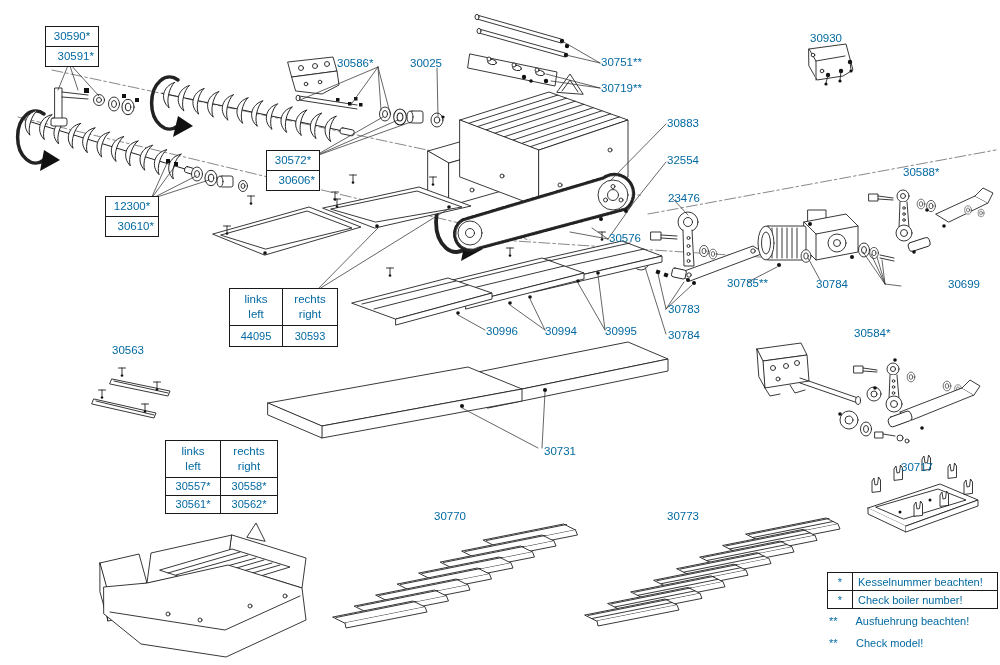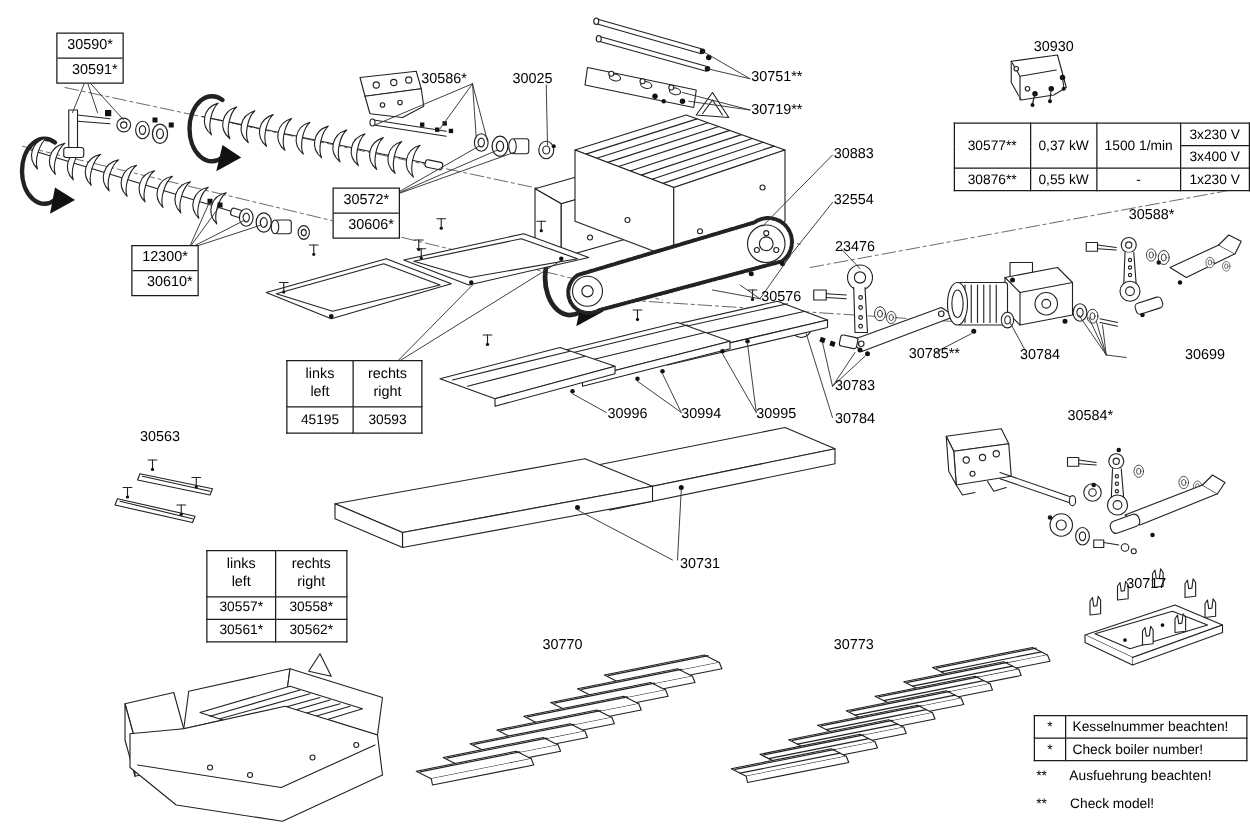--- a/index.html
+++ b/index.html
@@ -1,17 +1,17 @@
 <!DOCTYPE html>
 <html><head>
 <meta charset="utf-8">
 <style>
   html,body{margin:0;padding:0;background:#fff;}
   #canvas{position:relative;width:1000px;height:665px;background:#fff;overflow:hidden;
-          font-family:"Liberation Sans","DejaVu Sans",sans-serif;color:#000000;}
+          font-family:"Liberation Sans","DejaVu Sans",sans-serif;color:#0369a1;}
   #art{position:absolute;left:0;top:0;}
   .lbl{position:absolute;font-size:11.5px;line-height:1;white-space:nowrap;z-index:2;}
   .lblbox{position:absolute;border:1.2px solid #1a1a1a;background:#fff;z-index:2;}
   .lblbox .cell{display:block;padding:3px 4px 4px;font-size:11.5px;text-align:center;border-bottom:1.2px solid #1a1a1a;}
   .lblbox .cell:last-child{border-bottom:0;text-align:right;}
   table.diagram-table{position:absolute;border-collapse:collapse;background:#fff;z-index:2;}
   .diagram-table td{border:1.2px solid #1a1a1a;font-size:11px;padding:0 5px;text-align:center;height:17px;}
   .diagram-table td.hdr{white-space:pre-line;text-align:center;font-size:11.5px;padding:3px 6px;line-height:1.3;}
   .diagram-table td.mark{width:14px;}
   .diagram-table td.note{text-align:left;font-size:11px;width:134px;}
@@ -542,71 +542,52 @@
 </div>
 <div class="lblbox" style="left:105px;top:196px;width:52px">
   <span class="cell">12300*</span>
   <span class="cell">30610*</span>
 </div>
 
 <div class="lbl" style="left:337px;top:58px">30586*</div>
 <div class="lbl" style="left:410px;top:58px">30025</div>
 <div class="lbl" style="left:601px;top:57px">30751**</div>
 <div class="lbl" style="left:601px;top:83px">30719**</div>
-<div class="lbl" style="left:827px;top:33px">30930</div>
+<div class="lbl" style="left:810px;top:33px">30930</div>
 <div class="lbl" style="left:667px;top:118px">30883</div>
 <div class="lbl" style="left:667px;top:155px">32554</div>
 <div class="lbl" style="left:668px;top:193px">23476</div>
 <div class="lbl" style="left:903px;top:167px">30588*</div>
 <div class="lbl" style="left:609px;top:233px">30576</div>
 <div class="lbl" style="left:727px;top:278px">30785**</div>
 <div class="lbl" style="left:816px;top:279px">30784</div>
 <div class="lbl" style="left:948px;top:279px">30699</div>
 <div class="lbl" style="left:668px;top:304px">30783</div>
 <div class="lbl" style="left:668px;top:330px">30784</div>
 <div class="lbl" style="left:486px;top:326px">30996</div>
 <div class="lbl" style="left:545px;top:326px">30994</div>
 <div class="lbl" style="left:605px;top:326px">30995</div>
 <div class="lbl" style="left:854px;top:328px">30584*</div>
 <div class="lbl" style="left:112px;top:345px">30563</div>
 <div class="lbl" style="left:544px;top:446px">30731</div>
 <div class="lbl" style="left:434px;top:511px">30770</div>
 <div class="lbl" style="left:667px;top:511px">30773</div>
 <div class="lbl" style="left:901px;top:462px">30717</div>
 
-<table class="diagram-table" style="left:763px;top:98px">
-  <tbody>
-        <tr>
-    <td rowspan="2" style="width:52px">30577**</td>
-    <td rowspan="2" style="width:48px">0,37 kW</td>
-    <td rowspan="2" style="width:62px">1500 1/min</td>
-    <td style="width:48px">3x230 V</td>
-  </tr>
-  <tr>
-    <td>3x400 V</td>
-  </tr>
-  <tr>
-    <td>30876**</td>
-    <td>0,55 kW</td>
-    <td>-</td>
-    <td>1x230 V</td>
-  </tr>
-</tbody>
-    </table>
 
 <table class="diagram-table" style="left:229px;top:288px">
   <tbody>
         <tr>
     <td class="hdr" style="width:40px">links
 left</td>
     <td class="hdr" style="width:42px">rechts
 right</td>
   </tr>
   <tr>
-    <td style="height:20px">45195</td>
+    <td style="height:20px">44095</td>
     <td>30593</td>
   </tr>
 </tbody>
     </table>
 
 <table class="diagram-table" style="left:165px;top:440px">
   <tbody>
         <tr>
     <td class="hdr" style="width:42px">links
 left</td>

